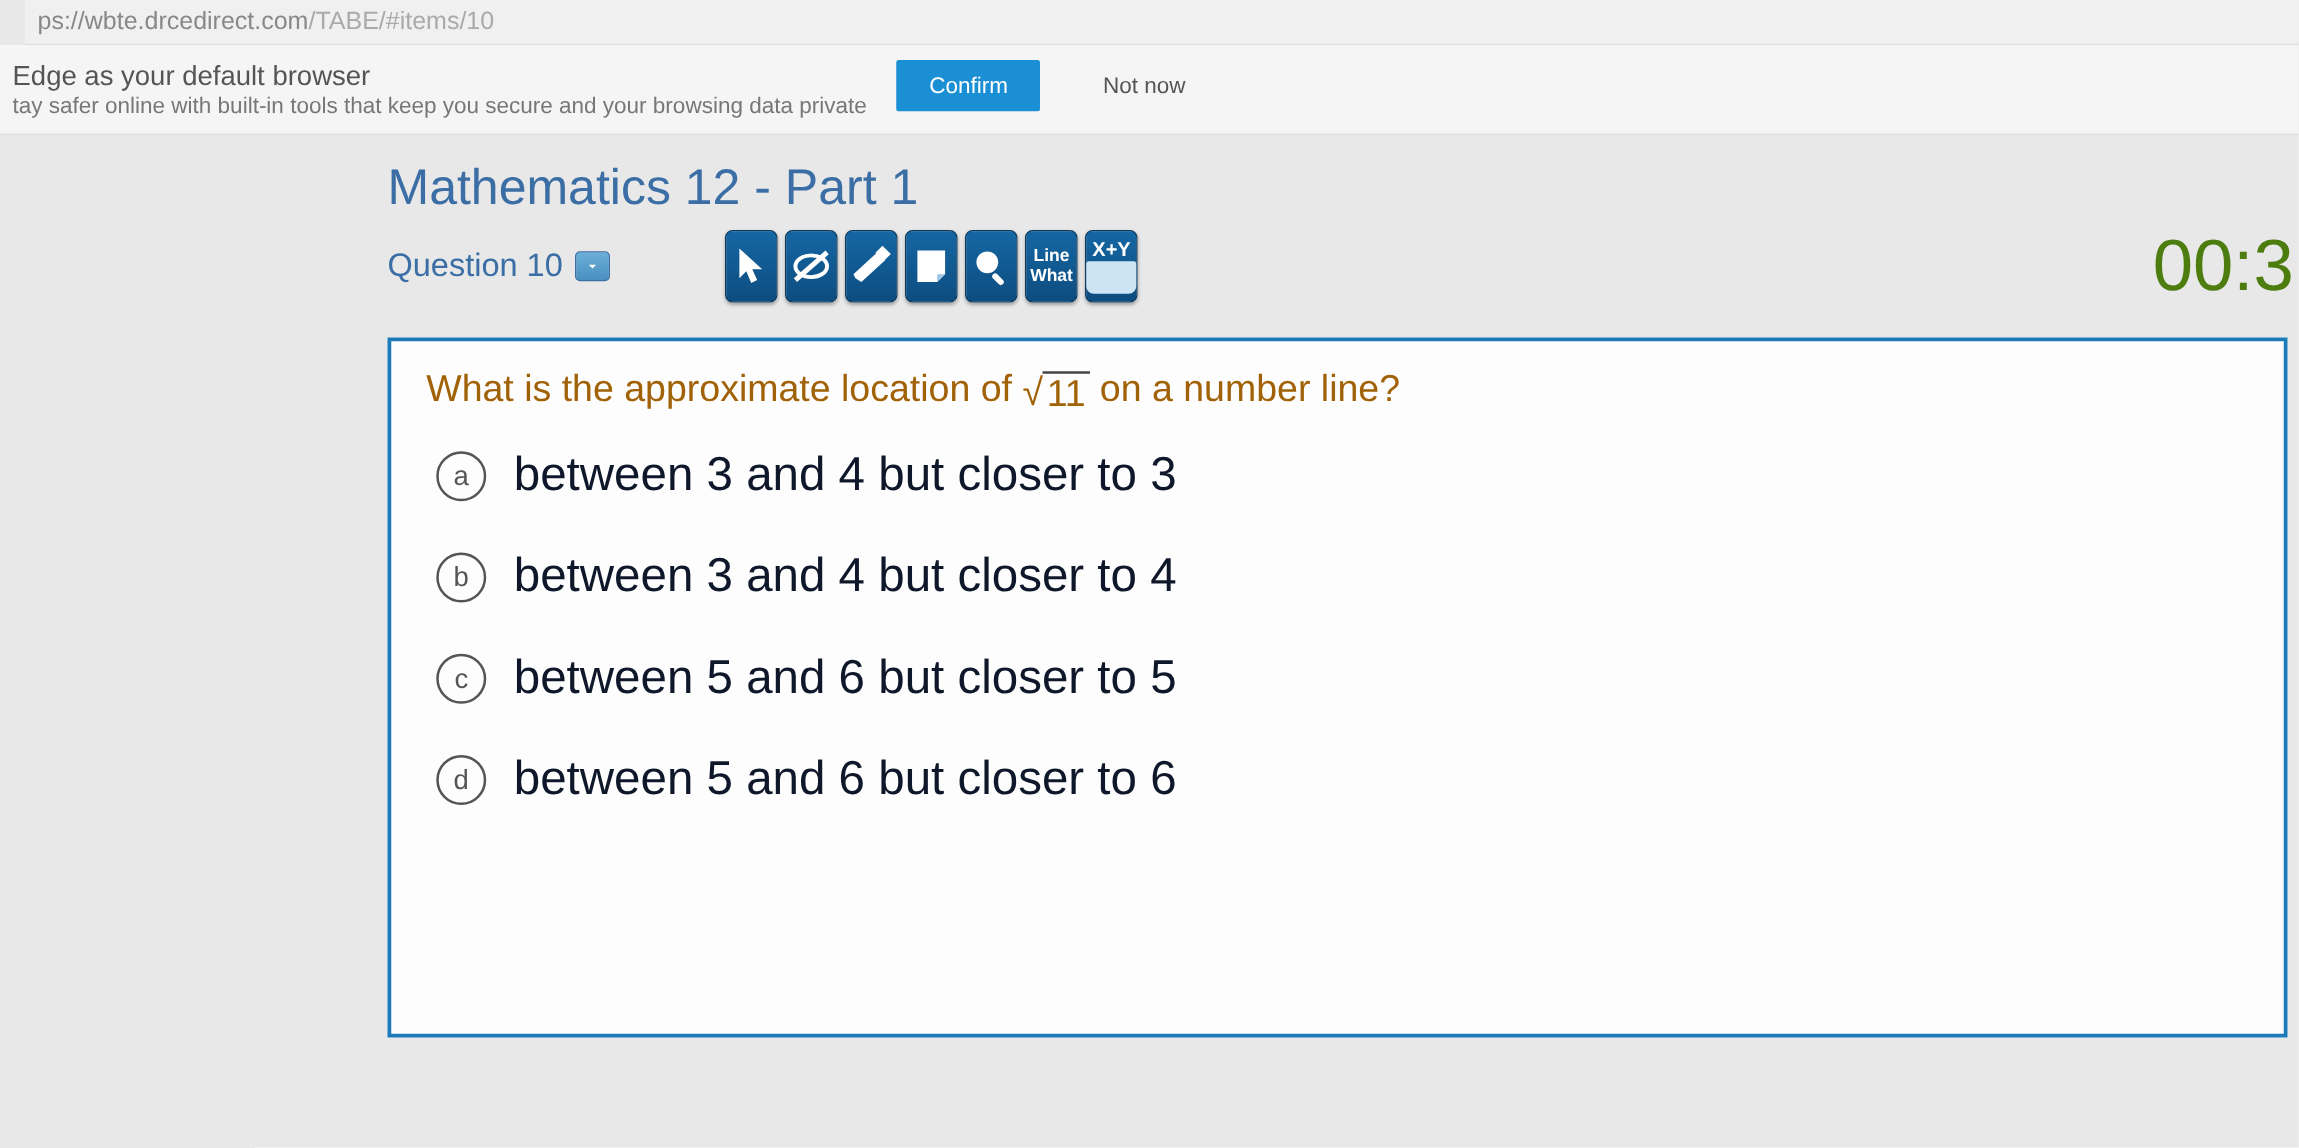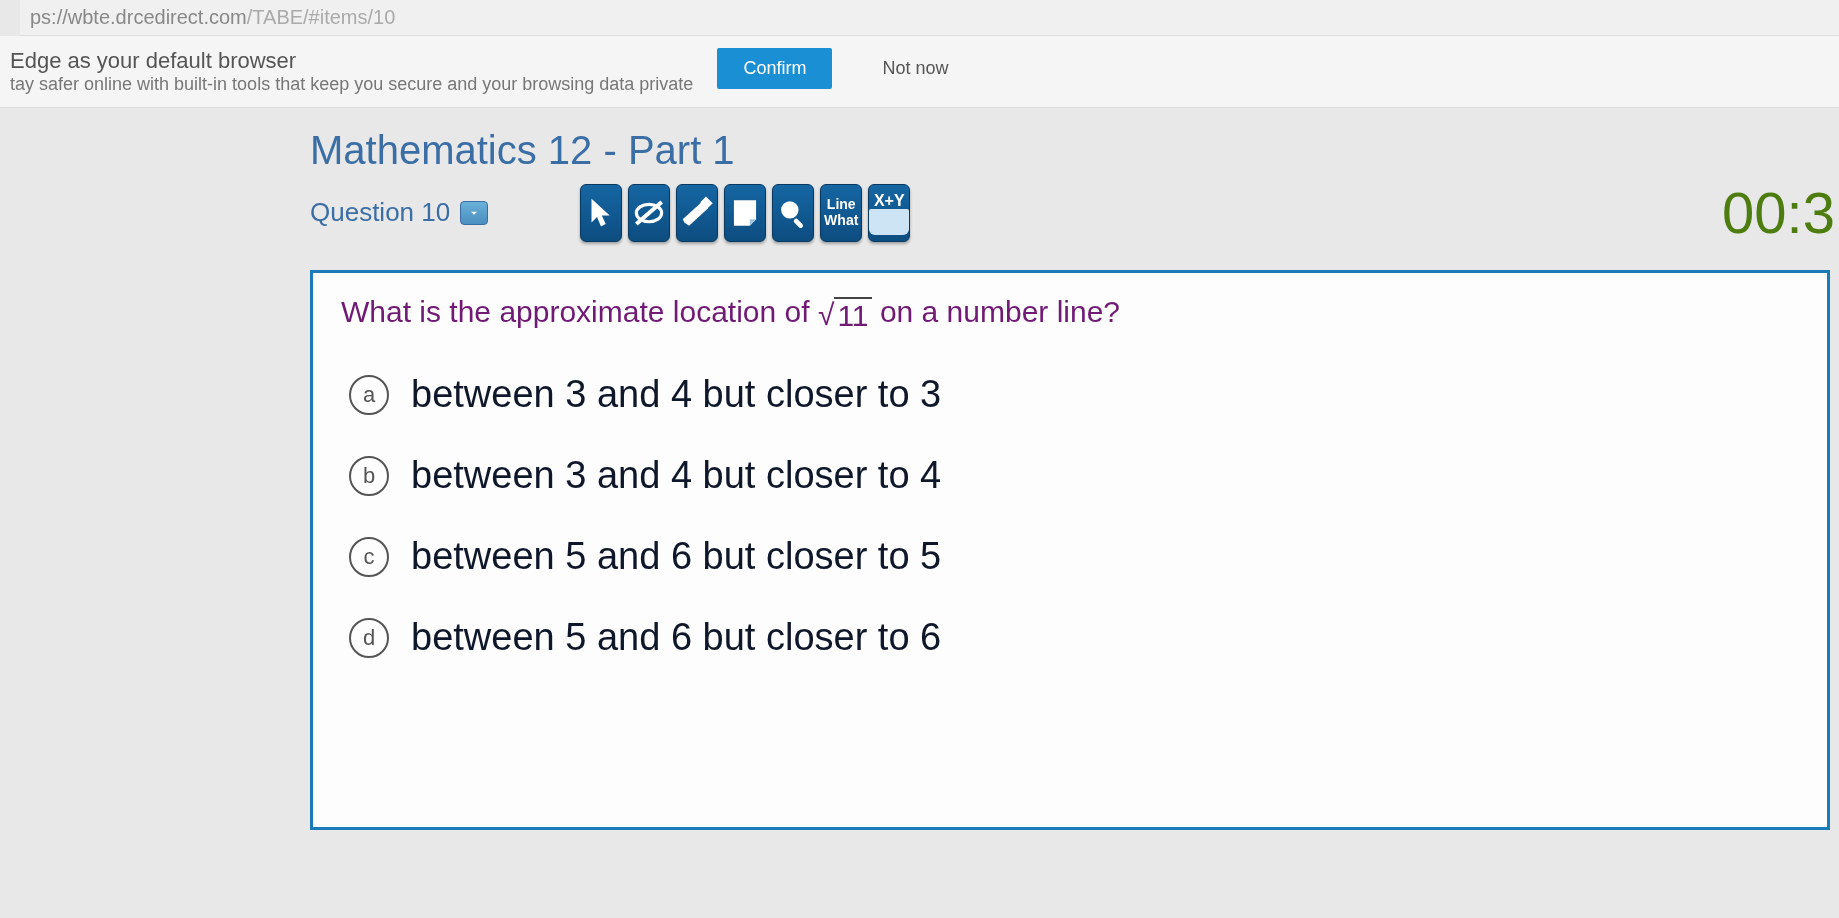--- a/index.html
+++ b/index.html
@@ -139,22 +139,22 @@
 .question-box {
   margin-top: 24px;
   border: 3px solid #1a7bb8;
   background: #fdfdfd;
   padding: 22px 28px 60px 28px;
   width: 1520px;
   min-height: 560px;
 }
 .question-text {
   font-size: 30px;
-  color: #701a75;
-  margin-bottom: 42px;
+  color: #a16207;
+  margin-bottom: 28px;
 }
 .sqrt-wrap {
   display: inline-flex;
   align-items: flex-start;
   position: relative;
   top: 2px;
 }
 .sqrt-sym {
   font-size: 30px;
   position: relative;

